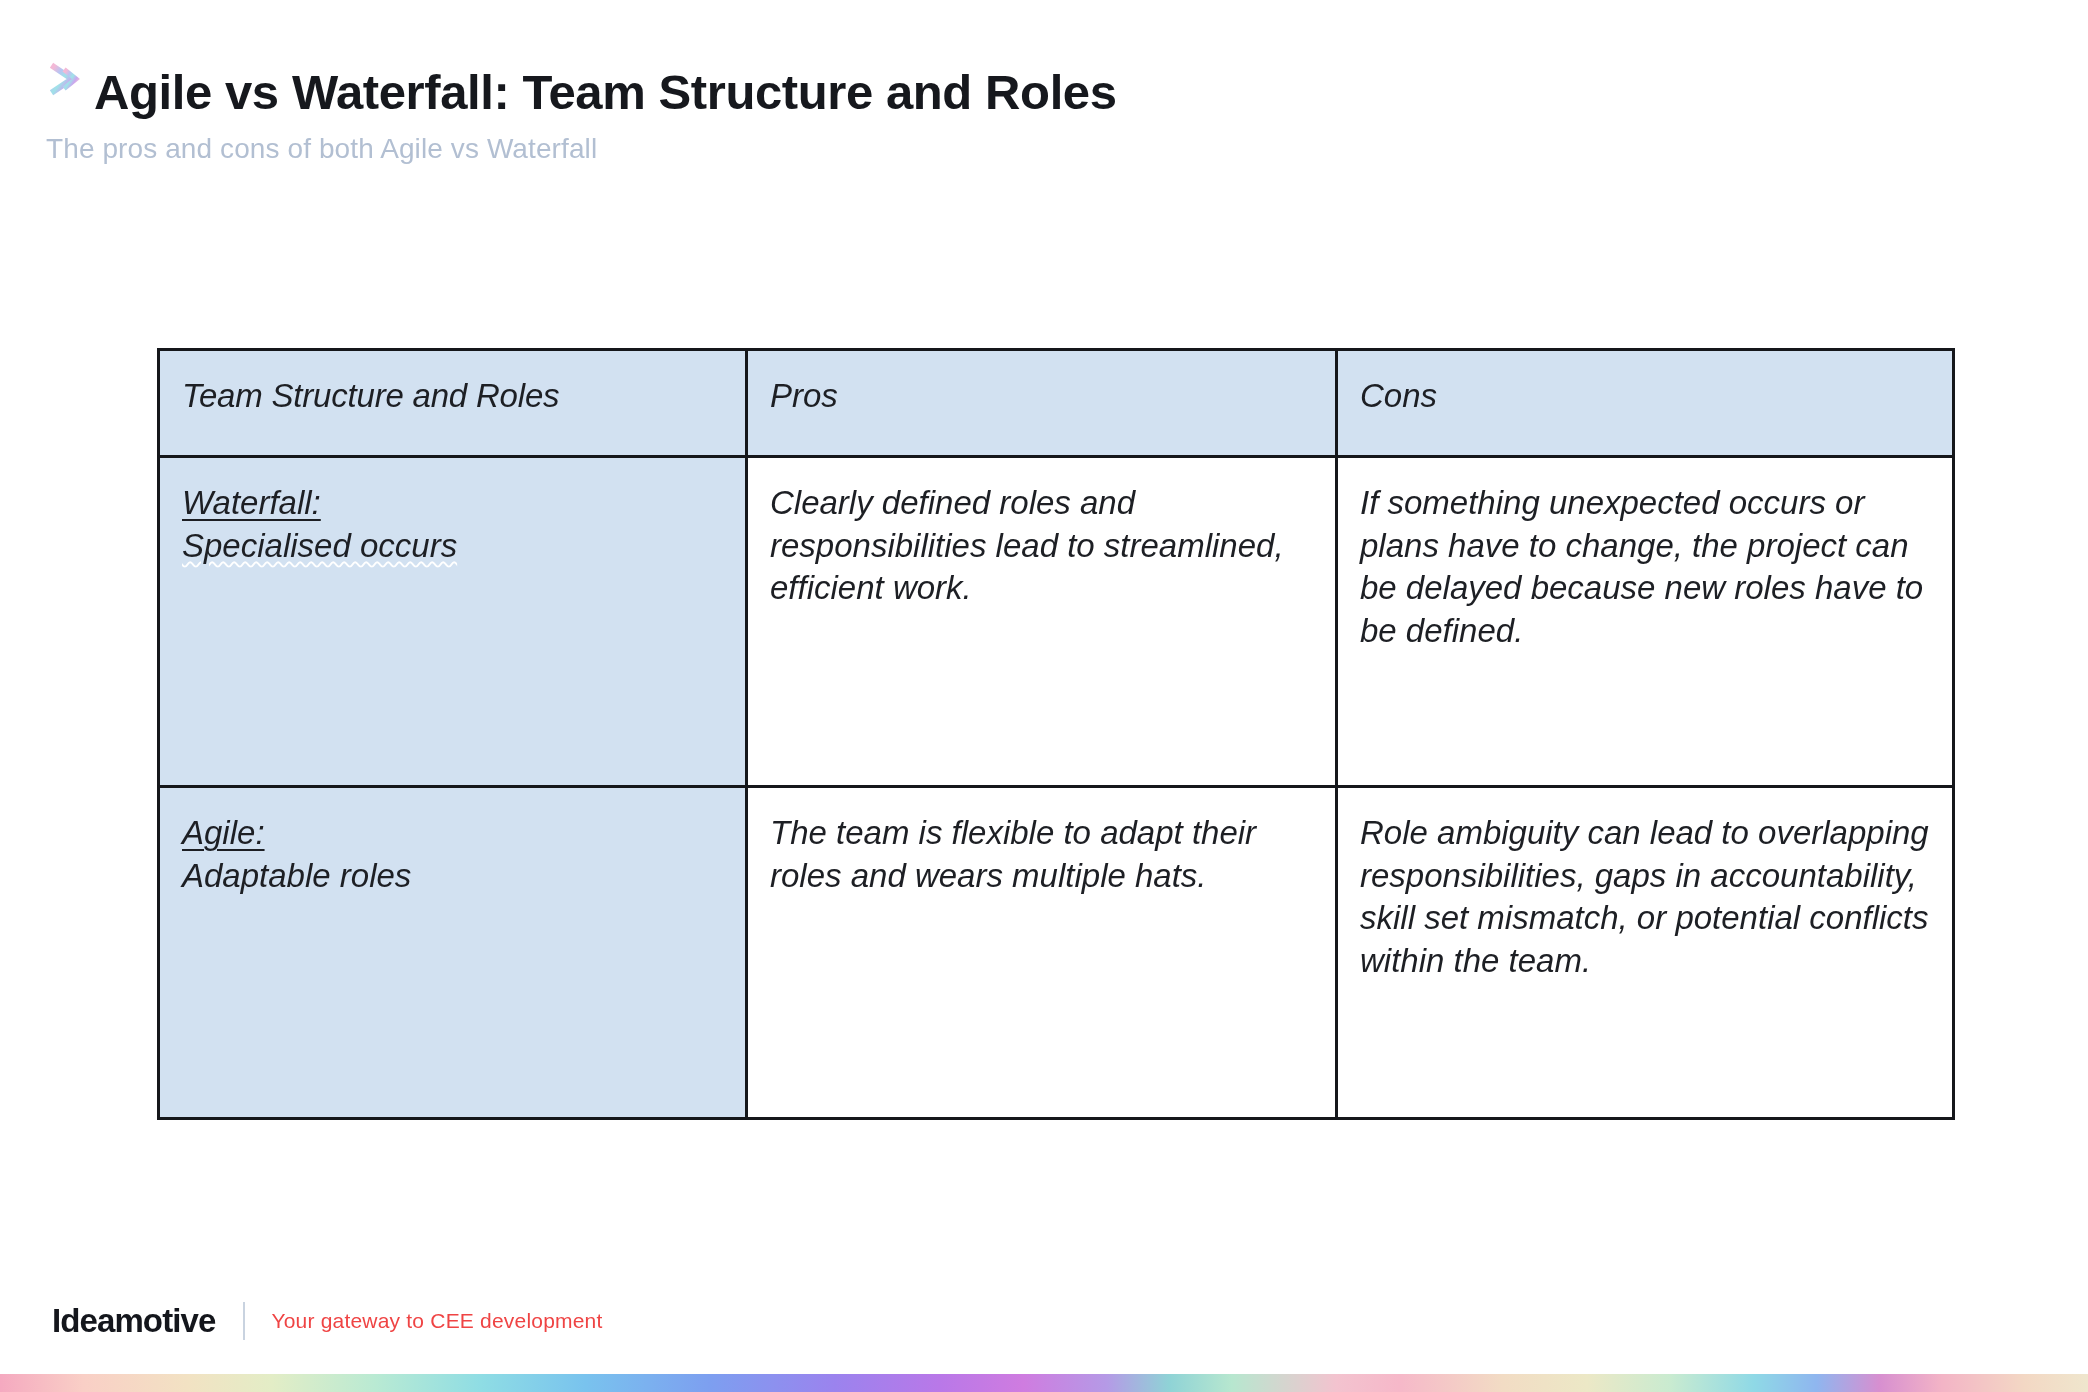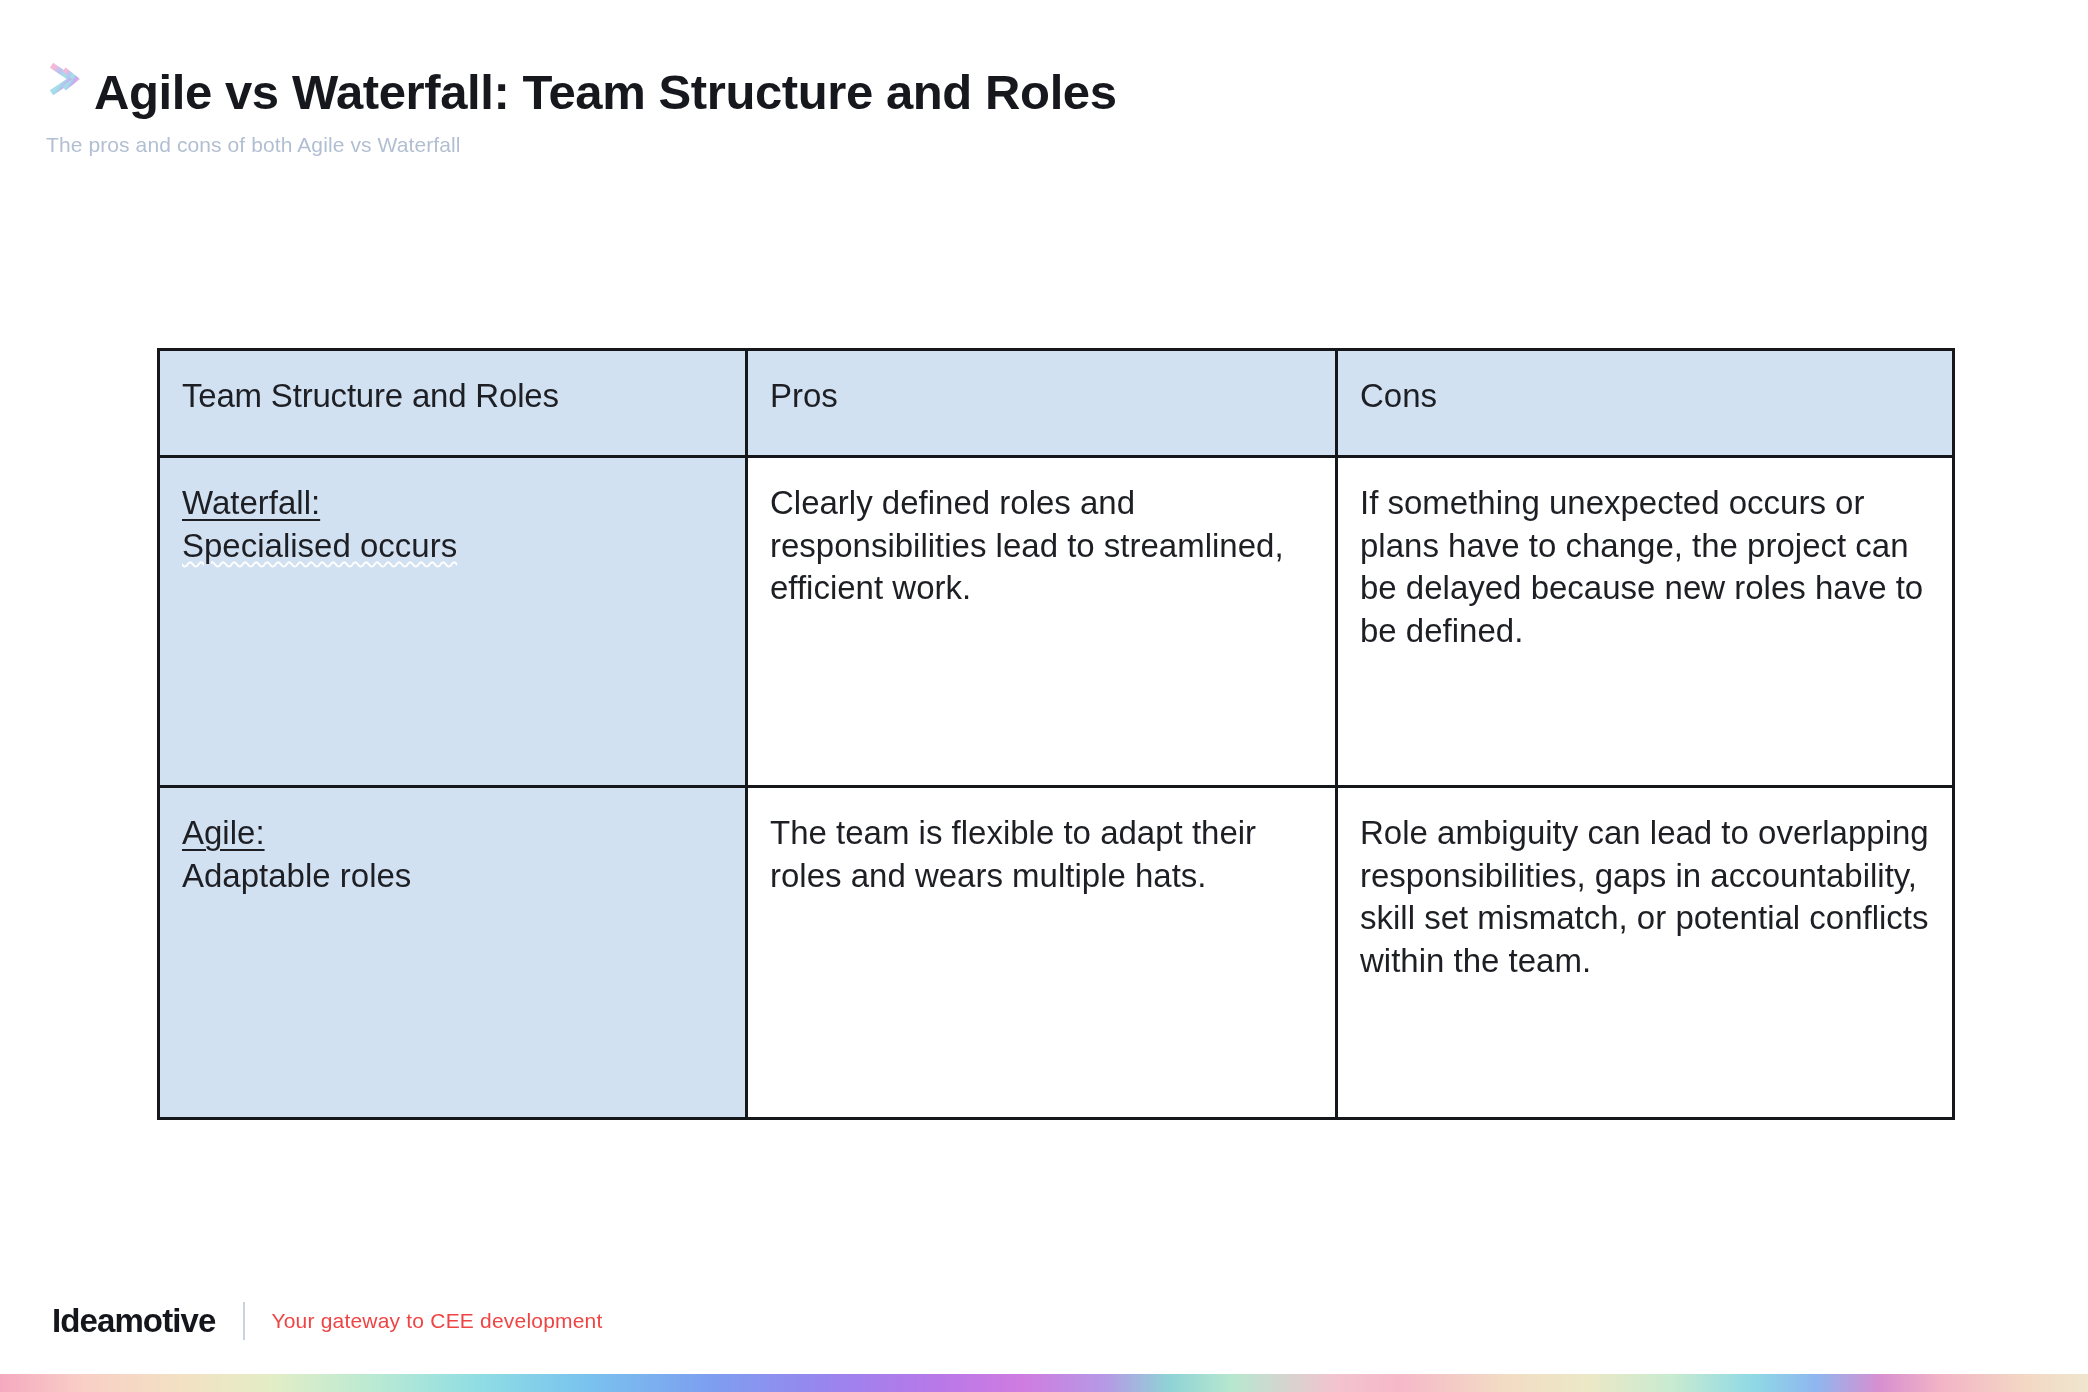--- a/index.html
+++ b/index.html
@@ -47,32 +47,33 @@
     color: #16181d;
     letter-spacing: -0.4px;
     line-height: 1.1;
     white-space: nowrap;
     margin-top: 36px;
   }
 
   .page-subtitle {
     margin-top: 13px;
     margin-left: 0px;
-    font-size: 21px;
+    font-size: 28px;
     font-weight: 400;
     color: #b2bfd2;
     letter-spacing: 0.1px;
   }
 
   
   .table-wrap {
     position: absolute;
     left: 157px;
     top: 348px;
     width: 1511px;
+    font-style: italic;
   }
 
   table.cmp {
     width: 1798px;
     border-collapse: collapse;
     table-layout: fixed;
     border: 3px solid #15171b;
   }
 
   table.cmp td {

